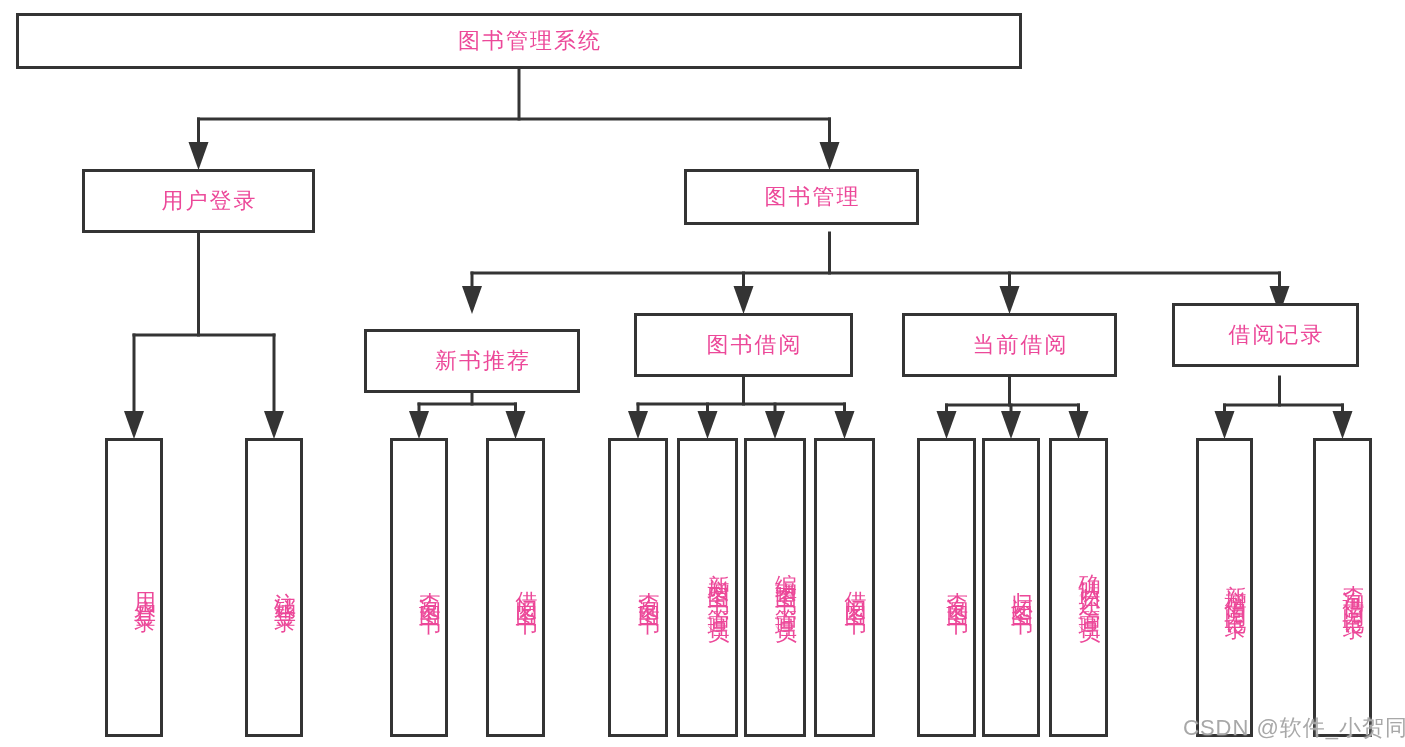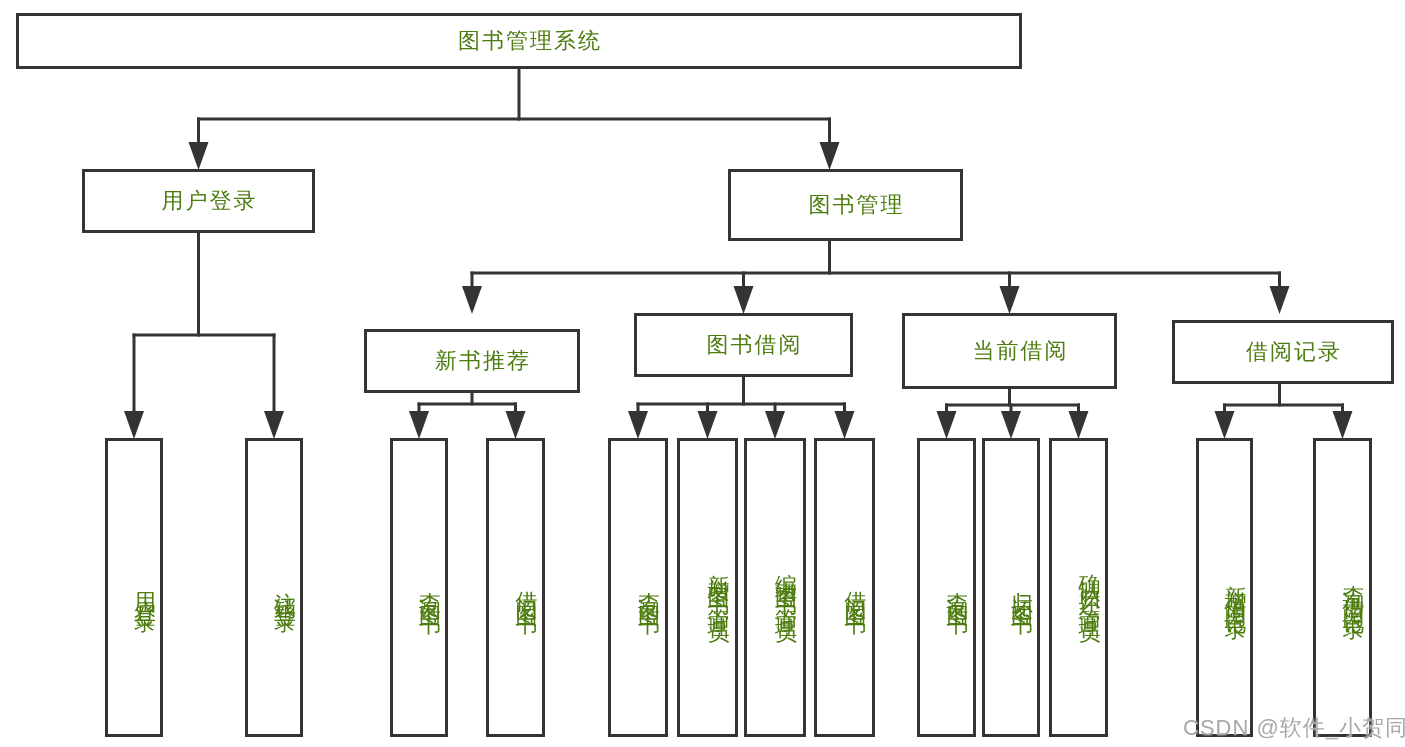--- a/index.html
+++ b/index.html
@@ -4,21 +4,21 @@
 <style>
   html,body{margin:0;padding:0;background:#ffffff;}
   .canvas{
     position:relative;width:1405px;height:747px;background:#ffffff;overflow:hidden;
     font-family:"Liberation Sans","DejaVu Sans",sans-serif;
   }
   #connector-svg{position:absolute;left:0;top:0;width:1405px;height:747px;z-index:1;}
   #nodes-layer{position:absolute;left:0;top:0;width:1405px;height:747px;z-index:2;}
   .node{
     position:absolute;box-sizing:border-box;border:3px solid #343434;background:#ffffff;
-    display:flex;align-items:center;justify-content:center;color:#4d7c0f;padding-left:22px;
+    display:flex;align-items:center;justify-content:center;color:#ec4899;padding-left:22px;
   }
   .node.horizontal .label{font-size:22px;letter-spacing:2px;white-space:nowrap;}
   .node.vertical .label{
     writing-mode:vertical-rl;text-orientation:mixed;
     font-size:22px;letter-spacing:7px;line-height:1;white-space:nowrap;
   }
   .watermark{
     position:absolute;left:1183px;top:713px;z-index:6;
     font-size:22px;letter-spacing:1px;color:#a8a8a8;
     text-shadow:0 0 2px #ffffff;white-space:nowrap;
@@ -82,33 +82,33 @@
       <line x1="1342.5" y1="405" x2="1342.5" y2="416" stroke="#343434" stroke-width="3" stroke-linecap="square"></line>
       <polygon points="1332.5,411 1352.5,411 1342.5,439" fill="#343434"></polygon>
     </svg>
   <div id="nodes-layer">
       <div class="node horizontal" style="left: 16px; top: 13px; width: 1006px; height: 56px; border-color: rgb(52, 52, 52);">
         <span class="label">图书管理系统</span>
       </div>
       <div class="node horizontal" style="left: 82px; top: 169px; width: 233px; height: 64px; border-color: rgb(52, 52, 52);">
         <span class="label">用户登录</span>
       </div>
-      <div class="node horizontal" style="left: 728px; top: 169px; width: 235px; height: 72px; border-color: rgb(52, 52, 52);">
+      <div class="node horizontal" style="left: 684px; top: 169px; width: 235px; height: 56px; border-color: rgb(52, 52, 52);">
         <span class="label">图书管理</span>
       </div>
       <div class="node horizontal" style="left: 364px; top: 313px; width: 216px; height: 64px; border-color: rgb(52, 52, 52); margin-top: 16px;">
         <span class="label">新书推荐</span>
       </div>
       <div class="node horizontal" style="left: 634px; top: 313px; width: 219px; height: 64px; border-color: rgb(52, 52, 52); text-align: right;">
         <span class="label">图书借阅</span>
       </div>
-      <div class="node horizontal" style="left: 902px; top: 313px; width: 215px; height: 76px; border-color: rgb(52, 52, 52);">
+      <div class="node horizontal" style="left: 902px; top: 313px; width: 215px; height: 64px; border-color: rgb(52, 52, 52);">
         <span class="label">当前借阅</span>
       </div>
-      <div class="node horizontal" style="left: 1172px; top: 320px; width: 222px; height: 64px; border-color: rgb(52, 52, 52);">
+      <div class="node horizontal" style="left: 1172px; top: 303px; width: 187px; height: 64px; border-color: rgb(52, 52, 52);">
         <span class="label">借阅记录</span>
       </div>
       <div class="node vertical" style="left: 105px; top: 438px; width: 58px; height: 299px; border-color: rgb(52, 52, 52);">
         <span class="label">用户登录</span>
       </div>
       <div class="node vertical" style="left: 245px; top: 438px; width: 58px; height: 299px; border-color: rgb(52, 52, 52);">
         <span class="label">注销登录</span>
       </div>
       <div class="node vertical" style="left: 390px; top: 438px; width: 58px; height: 299px; border-color: rgb(52, 52, 52);">
         <span class="label">查询图书</span>

